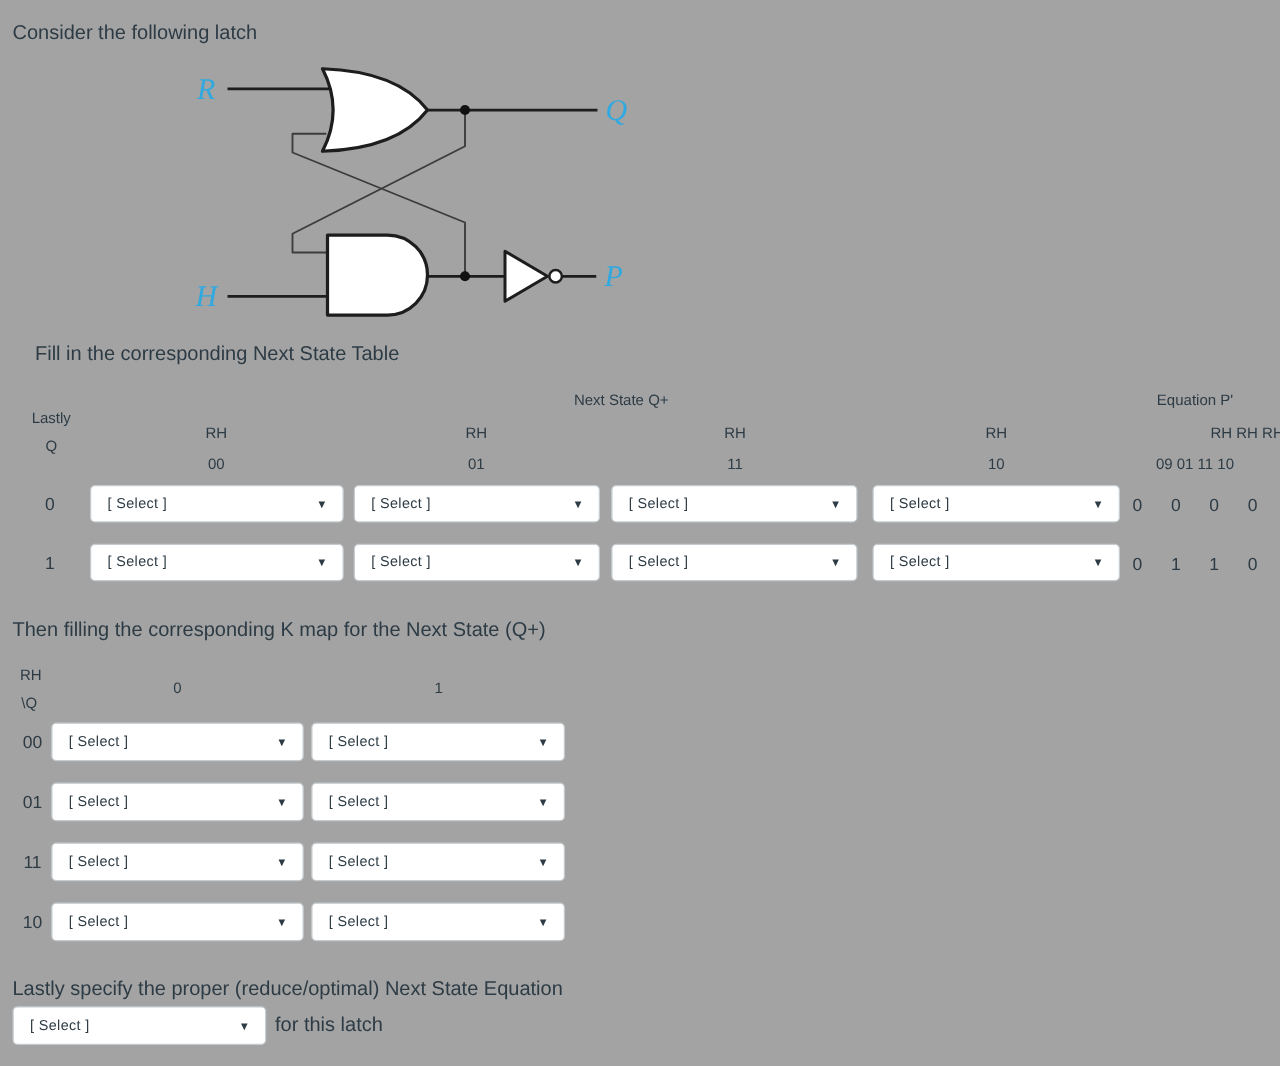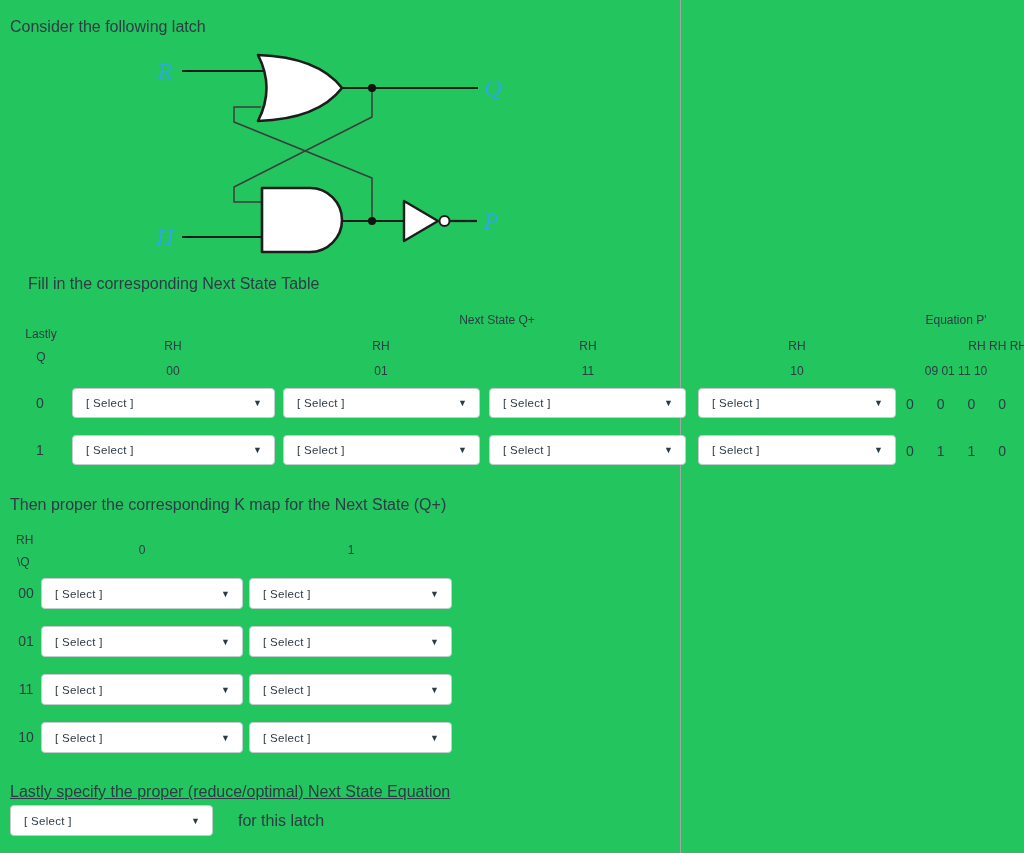--- a/index.html
+++ b/index.html
@@ -1,17 +1,17 @@
 <!DOCTYPE html>
 <html><head>
 <meta charset="utf-8">
 <style>
   html,body{margin:0;padding:0;background:#fff;}
   #root{
-    position:relative;width:1024px;height:853px;background:#22c55e;overflow:hidden;
+    position:relative;width:1024px;height:853px;background:#a3a3a3;overflow:hidden;
     font-family:"Liberation Sans",sans-serif;color:#2d3b45;
   }
   .abs{position:absolute;}
   .heading{font-size:16px;line-height:19px;color:#2d3b45;white-space:nowrap;}
   .divider{position:absolute;top:0;bottom:0;width:1px;background:#a5a5a5;}
   
   .sel{
     position:absolute;height:30px;background:#fff;border:1px solid #c5cbcf;border-radius:4px;
     box-sizing:border-box;cursor:pointer;
   }
@@ -136,21 +136,21 @@
       <span class="arr">▼</span>
     </div>
     <div class="abs pvals" style="left:906px;top:138px;width:100px;">
       <span>0</span>
       <span>1</span>
       <span>1</span>
       <span>0</span>
     </div>
   </div>
 
-  <div class="abs heading" style="left:10px;top:495px;">Then proper the corresponding K map for the Next State (Q+)</div>
+  <div class="abs heading" style="left:10px;top:495px;">Then filling the corresponding K map for the Next State (Q+)</div>
 
   <div class="abs" style="left:0;top:525px;width:520px;height:240px;">
     <div class="abs t14" style="left:16px;top:7px;">RH</div>
     <div class="abs t14" style="left:17px;top:29px;">\Q</div>
     <div class="abs t14 ctr" style="left:102px;top:17px;width:80px;">0</div>
     <div class="abs t14 ctr" style="left:311px;top:17px;width:80px;">1</div>
 
     <div class="abs rowlab" style="left:13px;top:53px;width:26px;line-height:31px;">00</div>
     <div class="sel" style="left:41px;top:53px;width:202px;height:31px;">
       <span class="lbl">[ Select ]</span>
@@ -185,21 +185,21 @@
     <div class="sel" style="left:41px;top:197px;width:202px;height:31px;">
       <span class="lbl">[ Select ]</span>
       <span class="arr">▼</span>
     </div>
     <div class="sel" style="left:249px;top:197px;width:203px;height:31px;">
       <span class="lbl">[ Select ]</span>
       <span class="arr">▼</span>
     </div>
   </div>
 
-  <div class="abs heading" style="left:10px;top:782px;text-decoration:underline;">Lastly specify the proper (reduce/optimal) Next State Equation</div>
+  <div class="abs heading" style="left:10px;top:782px;">Lastly specify the proper (reduce/optimal) Next State Equation</div>
 
   <div class="sel" style="left:10px;top:805px;width:203px;height:31px;">
     <span class="lbl">[ Select ]</span>
     <span class="arr">▼</span>
   </div>
-  <div class="abs heading" style="left:238px;top:805px;line-height:31px;text-align:right;">for this latch</div>
+  <div class="abs heading" style="left:220px;top:805px;line-height:31px;text-align:right;">for this latch</div>
 
 </div>
 
 </body></html>

